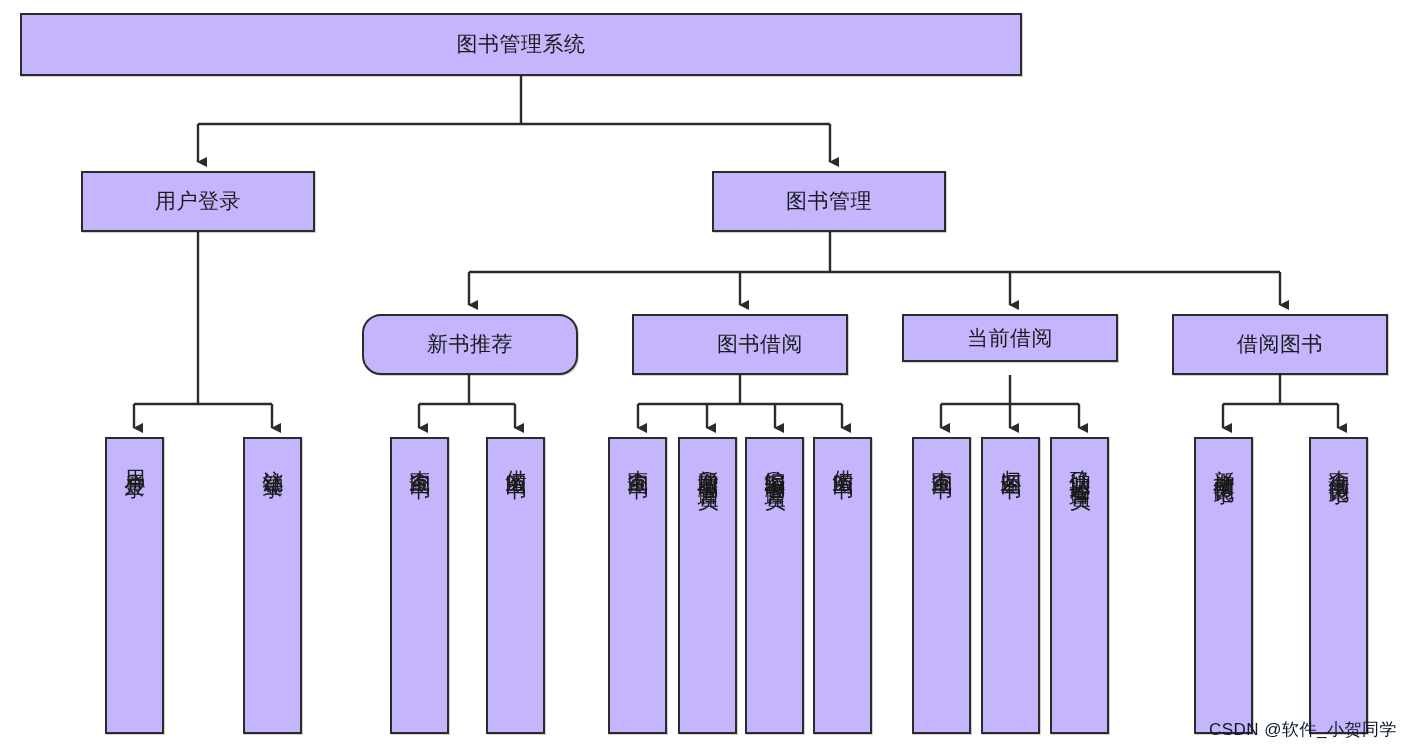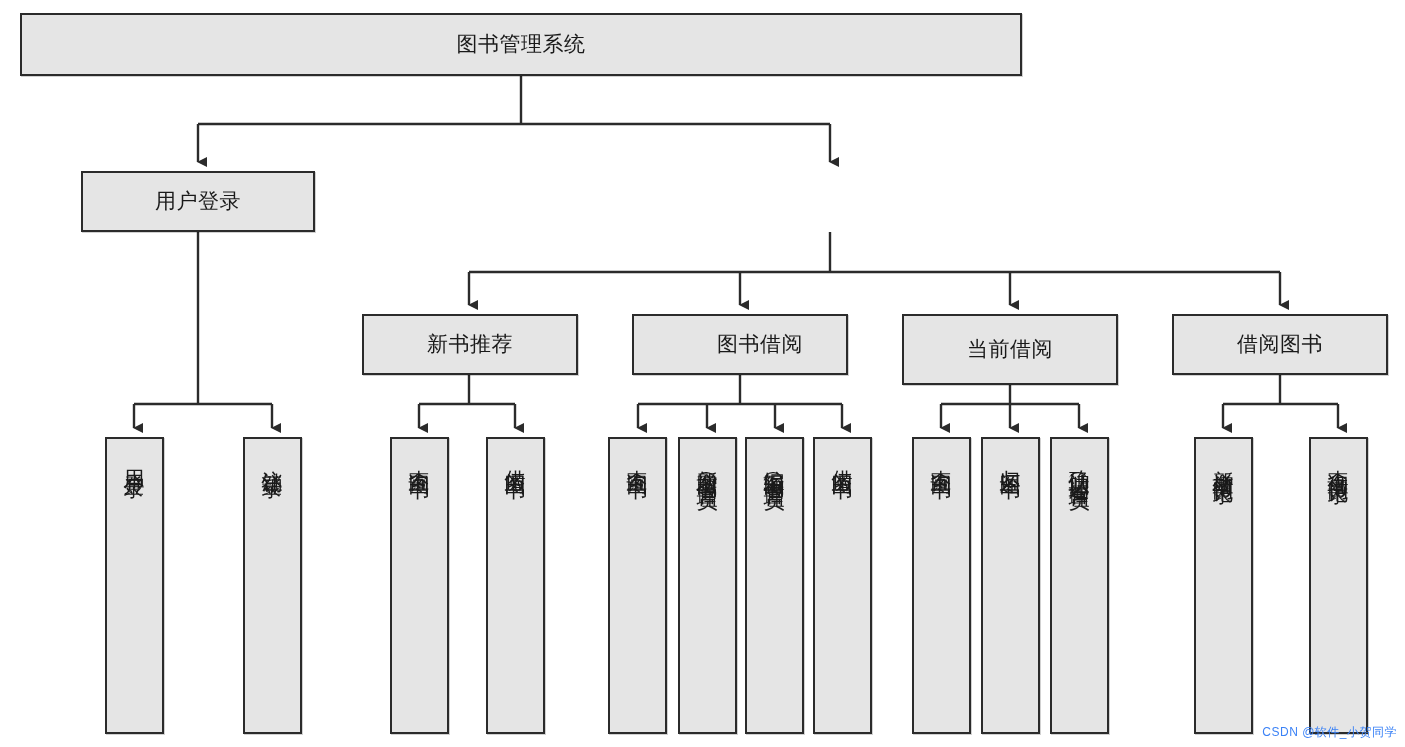--- a/index.html
+++ b/index.html
@@ -23,26 +23,27 @@
     position: absolute;
     left: 0;
     top: 0;
     width: 1405px;
     height: 747px;
     pointer-events: none;
   }
   .node {
     position: absolute;
     box-sizing: border-box;
-    background: #e5e5e5;
+    background: #c4b5fd;
     border: 2px solid #2b2b2b;
     display: flex;
     align-items: center;
     justify-content: center;
     box-shadow: 1px 1px 0 0 rgba(0,0,0,0.18);
+    font-family: Liberation Serif, serif;
   }
   .node-label {
     color: #1a1a1a;
     line-height: 1.15;
     text-align: center;
     white-space: pre;
   }
   .horiz .node-label {
     font-size: 21px;
     letter-spacing: 0.5px;
@@ -56,22 +57,22 @@
     font-size: 21px;
     writing-mode: vertical-rl;
     text-orientation: upright;
     letter-spacing: 3px;
     line-height: 1;
   }
   #watermark {
     position: absolute;
     right: 8px;
     bottom: 6px;
-    font-size: 12px;
-    color: #3b82f6;
+    font-size: 17px;
+    color: #0f172a;
     letter-spacing: 0.5px;
     white-space: pre;
   }
 </style>
 </head>
 <body>
 
 <div id="canvas">
 
   <svg id="wires" viewBox="0 0 1405 747">
@@ -125,28 +126,31 @@
     </g>
   </svg>
 
   <div class="node horiz" style="left:20px; top:13px; width:1002px; height:63px;">
     <span class="node-label">图书管理系统</span>
   </div>
 
   <div class="node horiz" style="left:81px; top:171px; width:234px; height:61px;">
     <span class="node-label">用户登录</span>
   </div>
-
-  <div class="node horiz" style="left:362px; top:314px; width:216px; height:61px;">
+  <div class="node horiz" style="left:712px; top:171px; width:234px; height:61px;">
+    <span class="node-label">图书管理</span>
+  </div>
+
+  <div class="node horiz" style="left:362px; top:314px; width:216px; height:61px;border-radius:19px;">
     <span class="node-label">新书推荐</span>
   </div>
   <div class="node horiz" style="left:632px; top:314px; width:216px; height:61px;padding-left:40px;">
     <span class="node-label">图书借阅</span>
   </div>
-  <div class="node horiz" style="left:902px; top:314px; width:216px; height:71px;">
+  <div class="node horiz" style="left:902px; top:314px; width:216px; height:48px;">
     <span class="node-label">当前借阅</span>
   </div>
   <div class="node horiz" style="left:1172px; top:314px; width:216px; height:61px;">
     <span class="node-label">借阅图书</span>
   </div>
 
   <div class="node vert" style="left:105px; top:437px; width:59px; height:297px;">
     <span class="node-label">用户登录</span>
   </div>
   <div class="node vert" style="left:243px; top:437px; width:59px; height:297px;">

